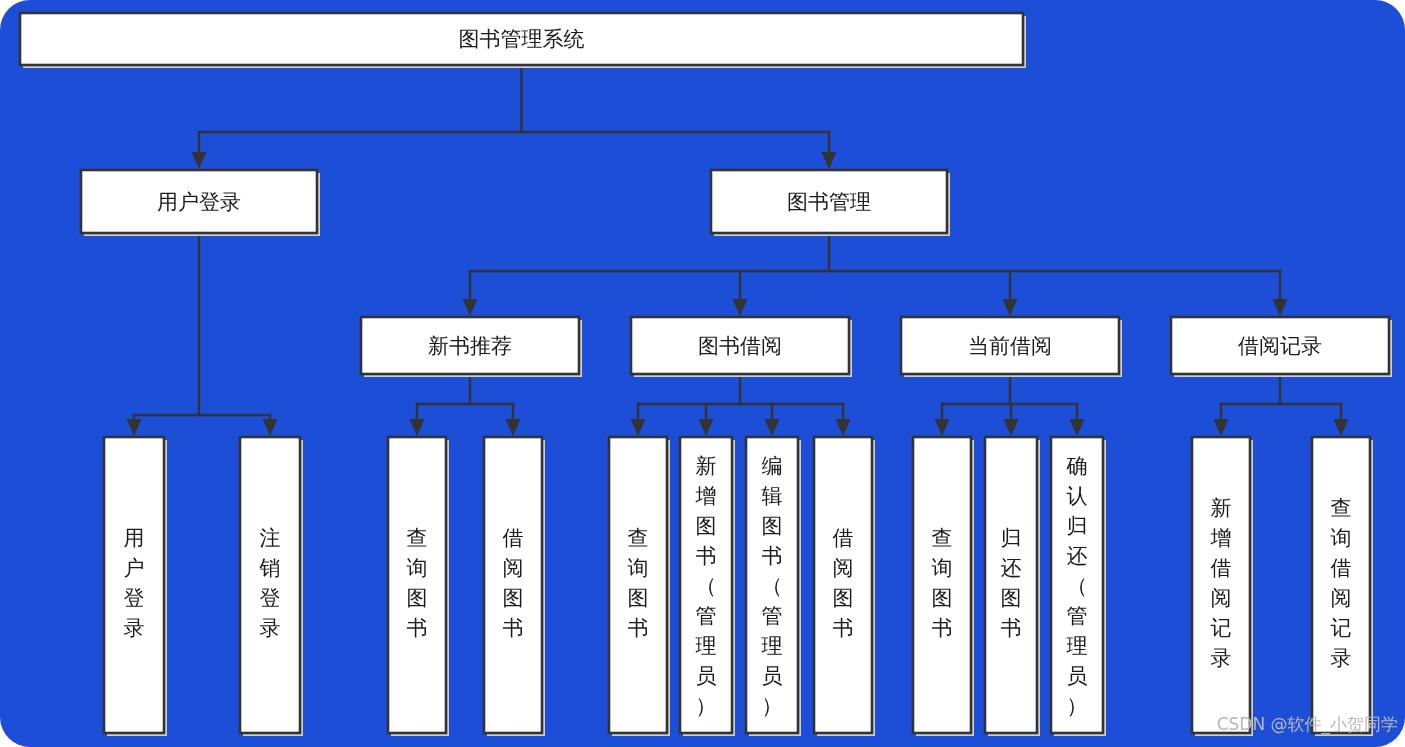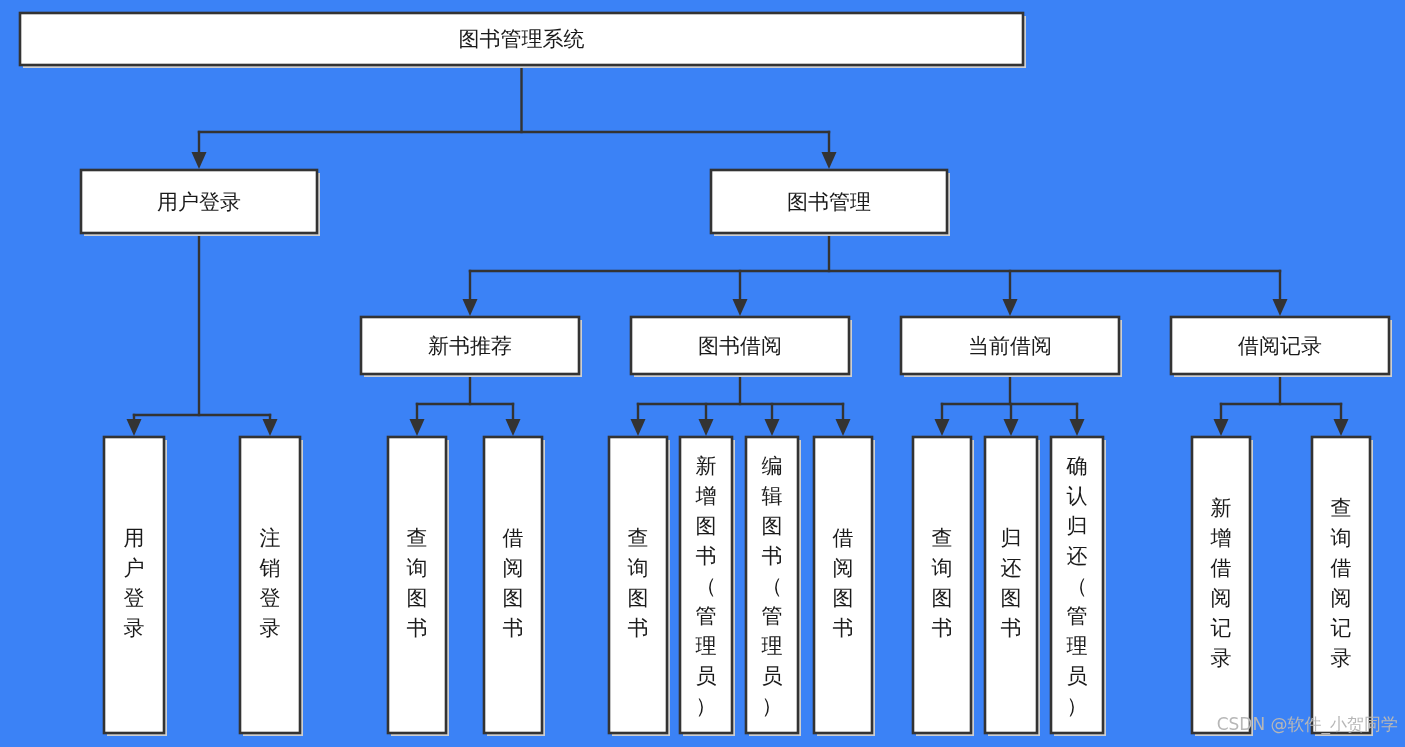--- a/index.html
+++ b/index.html
@@ -11,21 +11,22 @@
   body {
     width: 1405px;
     height: 747px;
     font-family: "DejaVu Sans", "Liberation Sans", sans-serif;
     overflow: hidden;
   }
   #diagram-root {
     position: relative;
     width: 1405px;
     height: 747px;
-    background: #3b82f6;
+    background: #1d4ed8;
+    border-radius: 30px;
   }
   svg.diagram-canvas {
     position: absolute;
     left: 0;
     top: 0;
     width: 1405px;
     height: 747px;
     display: block;
   }
   .node-rect {

